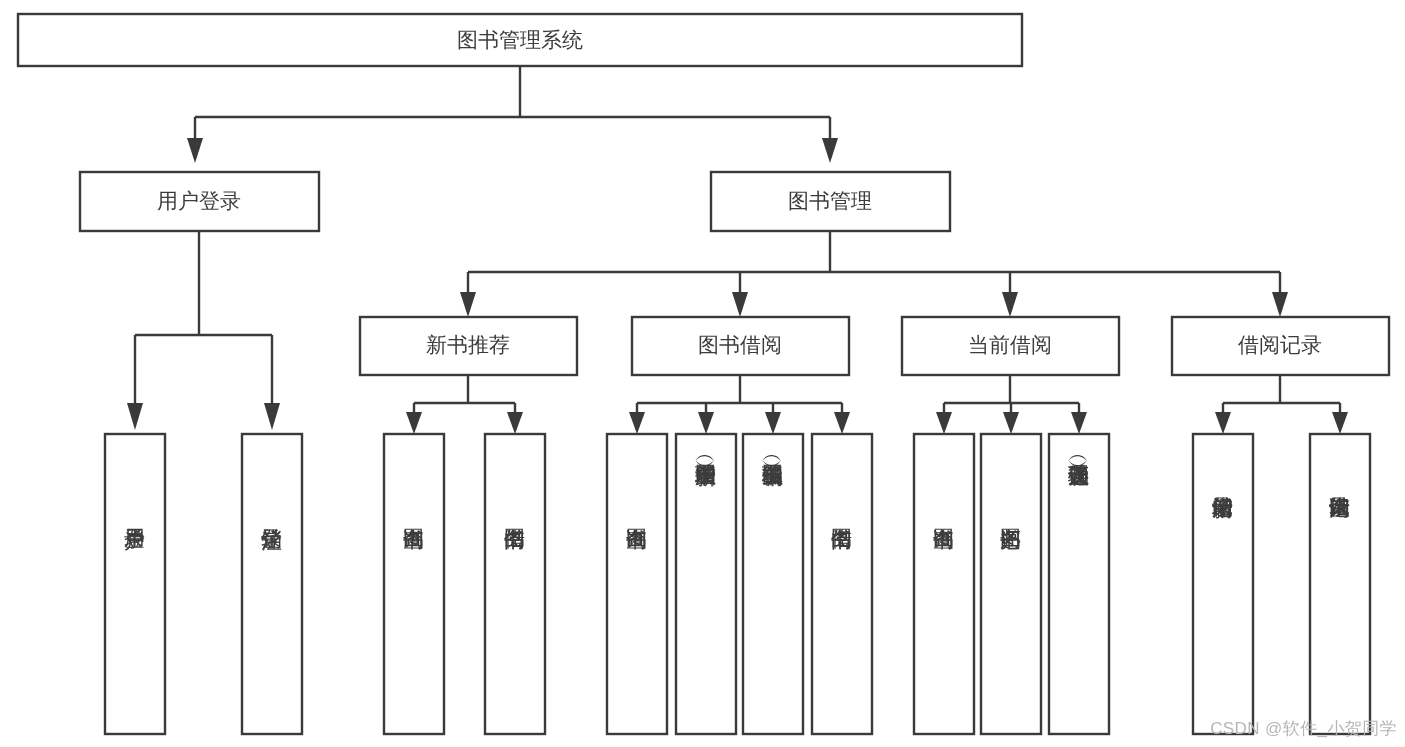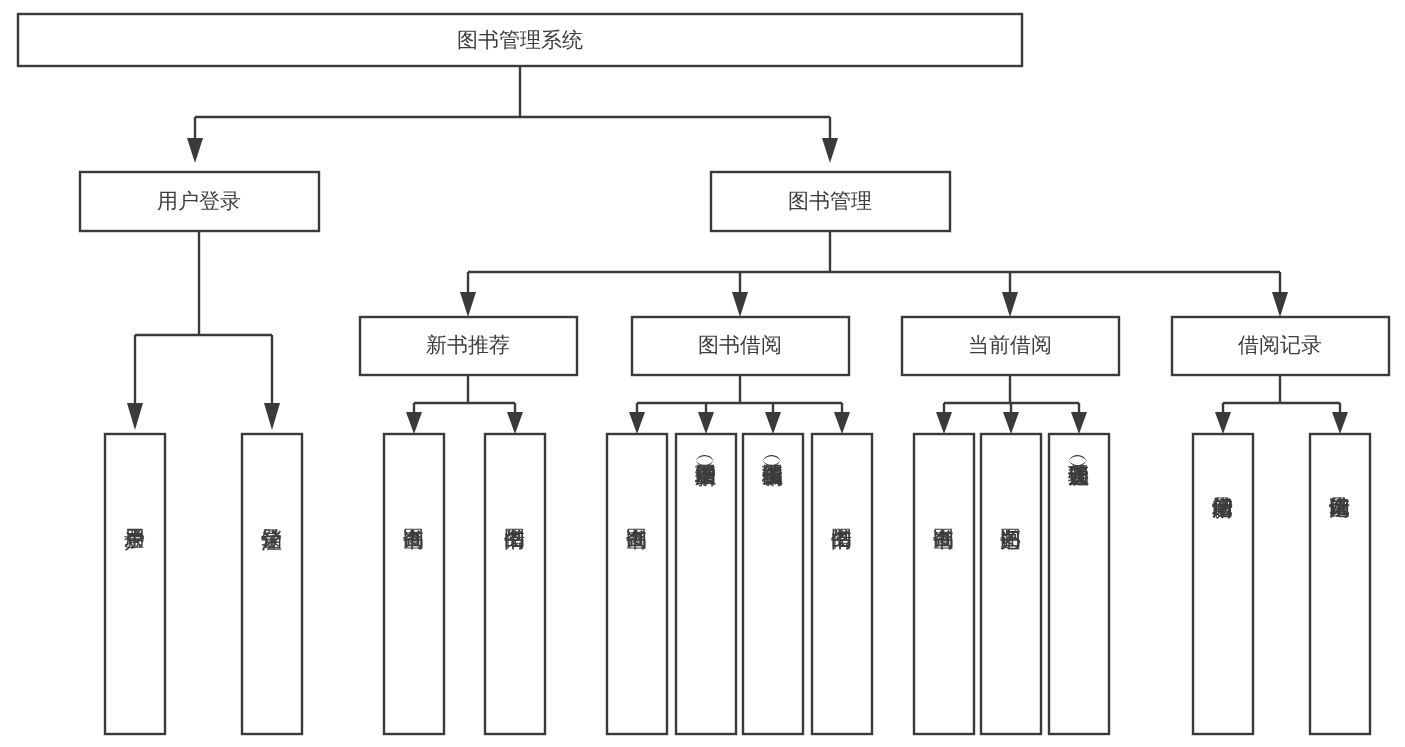--- a/index.html
+++ b/index.html
@@ -241,14 +241,15 @@
       <text class="node-label-vertical" x="1223" y="480" writing-mode="tb" glyph-orientation-vertical="0">新增借阅记录</text>
     </g>
 
     <g>
       <rect class="node-rect" x="1310" y="434" width="60" height="300"></rect>
       <text class="node-label-vertical" x="1340" y="480" writing-mode="tb" glyph-orientation-vertical="0">查询借阅记录</text>
     </g>
 
   </svg>
 
+  <div class="watermark">CSDN @软件_小贺同学</div>
 
 </div>
 
 </body></html>

